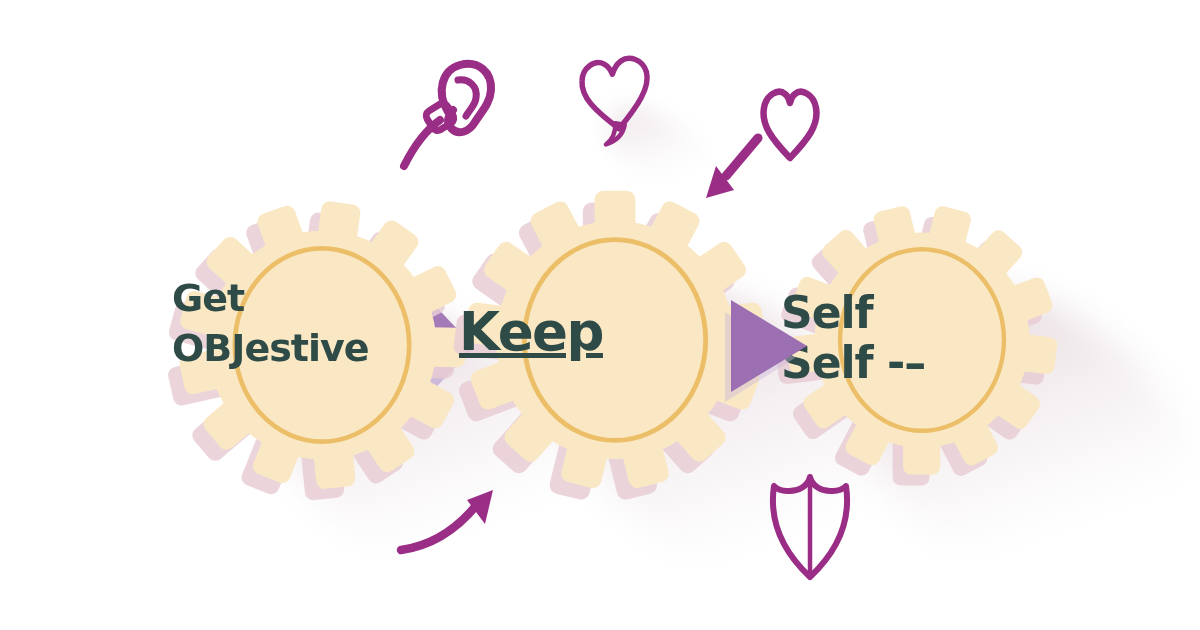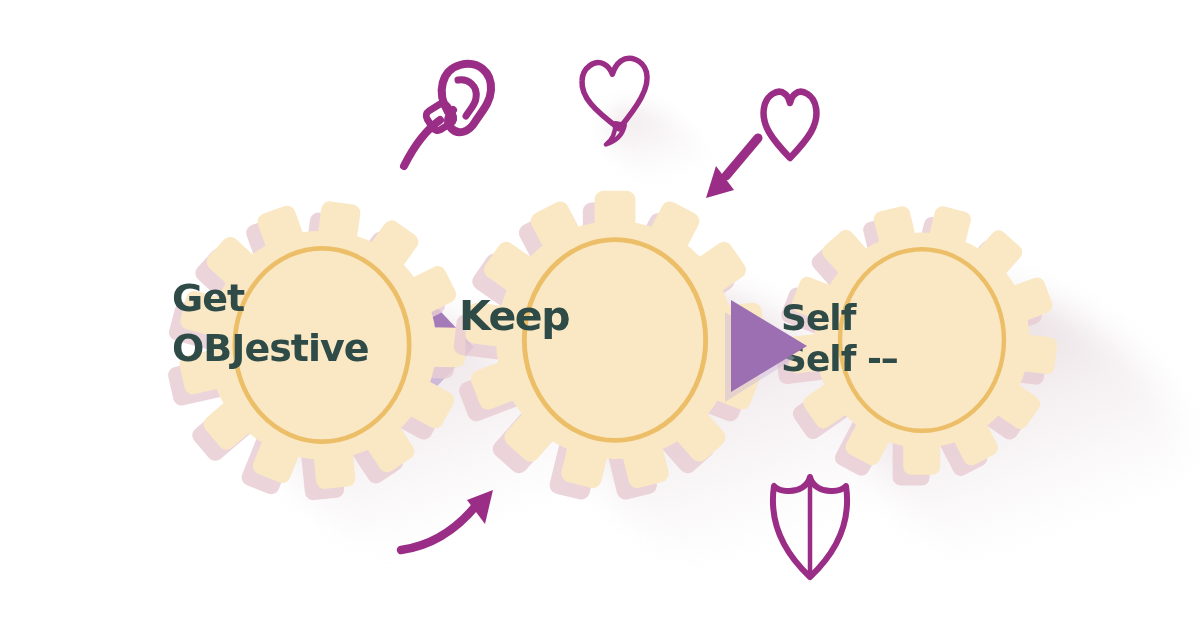--- a/index.html
+++ b/index.html
@@ -38,22 +38,22 @@
   .gear-1{left:172px;top:195px;}
   .gear-2{left:459px;top:184px;}
   .gear-3{left:781px;top:199px;}
 
   .gear-label{
     position:absolute;display:flex;flex-direction:column;align-items:flex-start;justify-content:center;
     color:var(--gear-text);font-weight:700;text-align:center;z-index:5;
   }
   .gear-label span{display:block;white-space:nowrap;}
   .label-1{left:172px;top:195px;width:300px;height:300px;font-size:38px;line-height:1.32;letter-spacing:-1px;transform:translateY(-22px);}
-  .label-2{left:459px;top:184px;width:312px;height:312px;font-size:41px;line-height:1.38;letter-spacing:-1.5px;transform:translateY(-24px);}
-  .label-3{left:781px;top:199px;width:282px;height:282px;font-size:36px;line-height:1.14;letter-spacing:-1px;transform:translateY(-2px);}
+  .label-2{left:459px;top:200px;width:312px;height:312px;font-size:53px;line-height:1.38;letter-spacing:-1.5px;transform:translateY(-24px);text-decoration:underline;}
+  .label-3{left:781px;top:199px;width:282px;height:282px;font-size:44px;line-height:1.14;letter-spacing:-1px;transform:translateY(-2px);}
 
   .stroke-icon path, .stroke-icon line, .stroke-icon rect, .stroke-icon ellipse{
     fill:none;stroke:var(--icon-purple);stroke-linecap:round;stroke-linejoin:round;
   }
   .fill-purple{fill:var(--icon-purple);stroke:none;}
   .heart-cream{fill:var(--gear-fill);}
   .heart-white{fill:#FFFFFF;}
 
   .flow-1{left:428px;top:298px;z-index:2;}
   .flow-2{left:731px;top:300px;z-index:6;}

